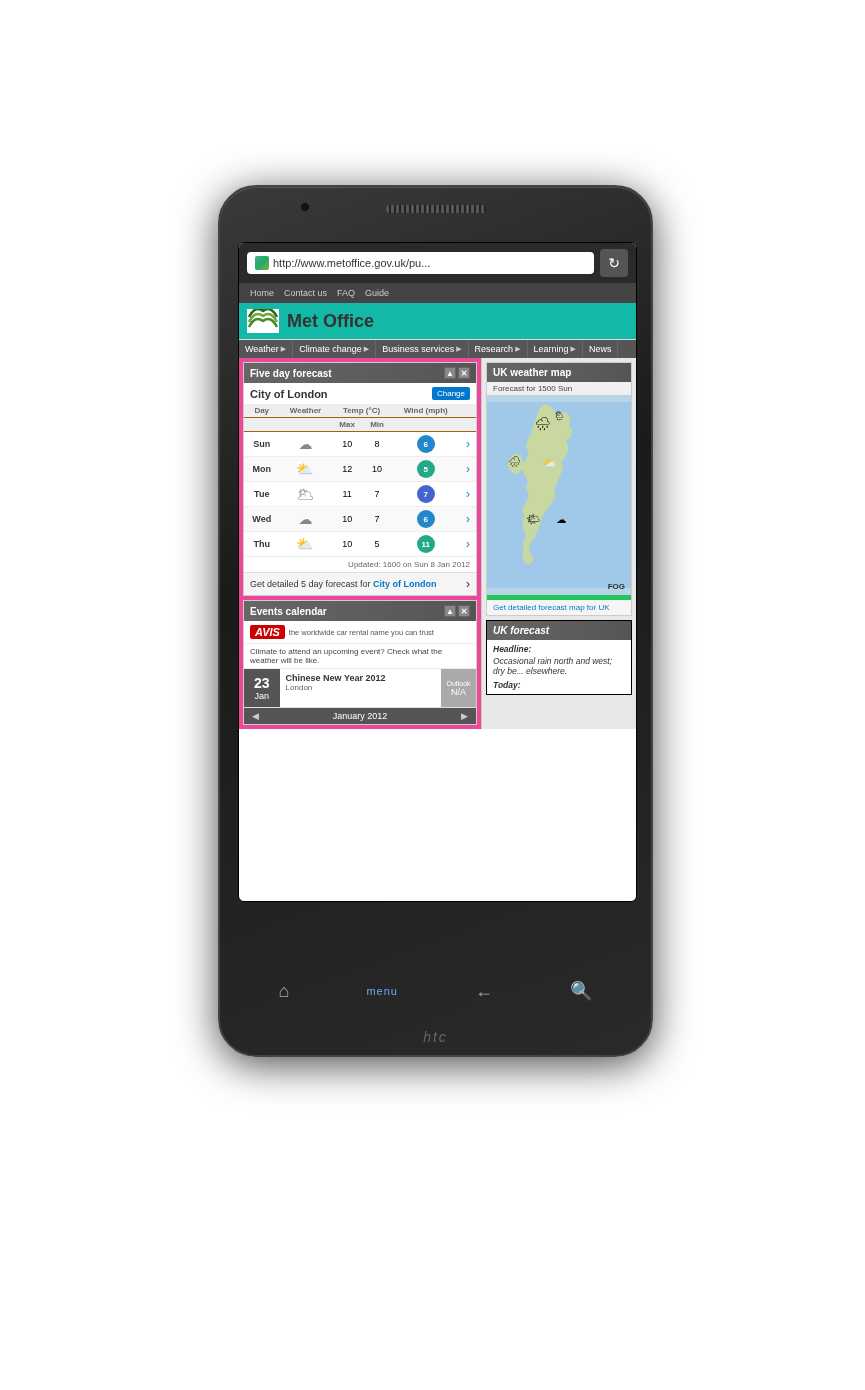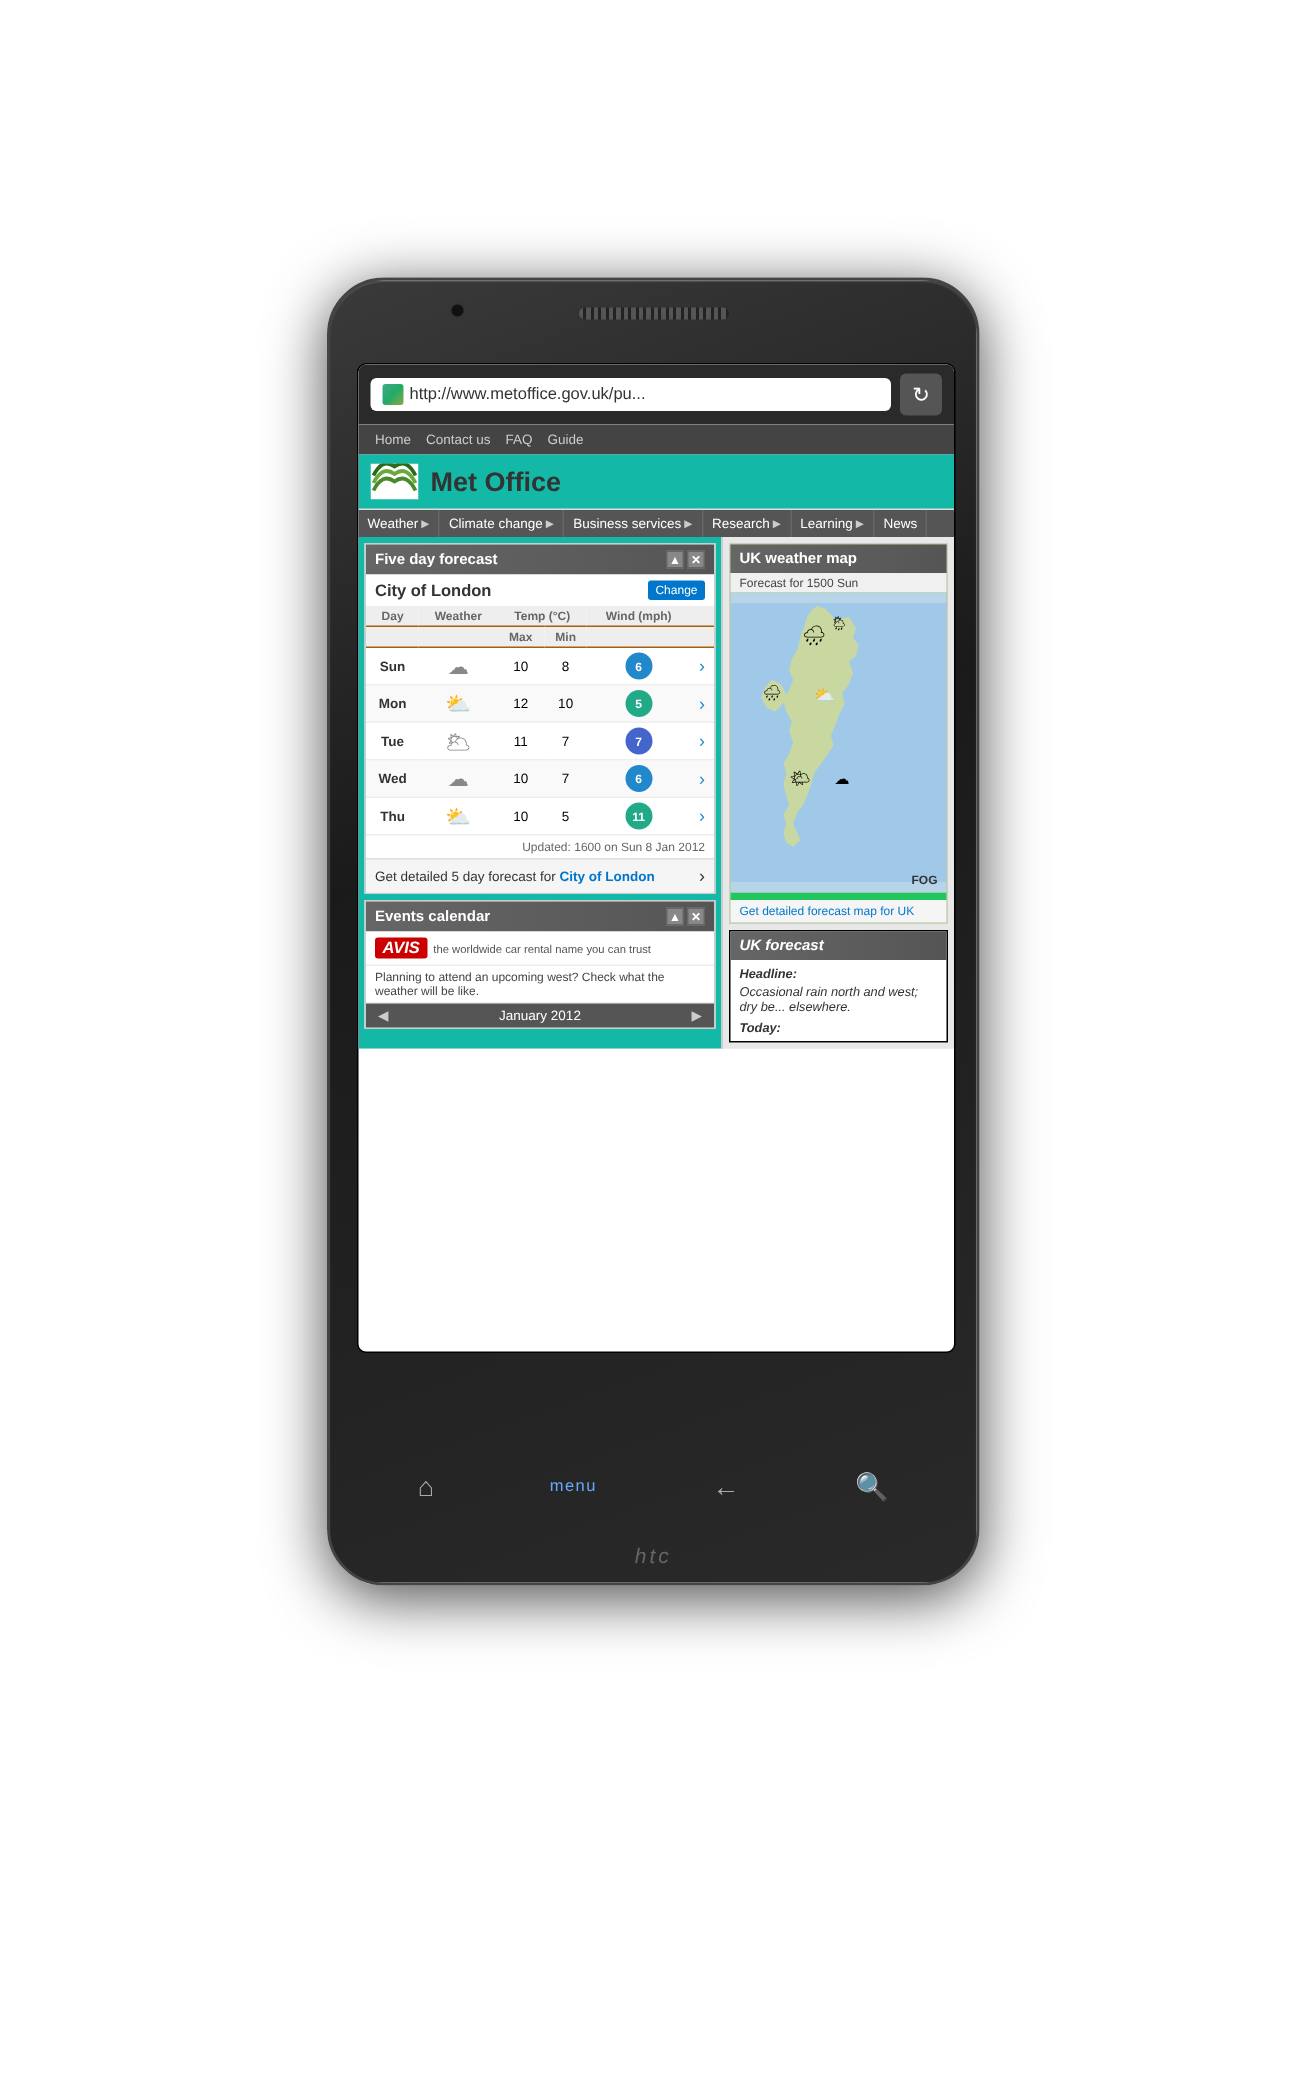--- a/index.html
+++ b/index.html
@@ -208,21 +208,21 @@
     .nav-arrow { font-size: 7px; color: #ccc; }
 
     
     .content-grid {
       display: flex;
       background: #e8e8e8;
     }
     .left-col {
       flex: 1;
       padding: 0;
-      background: #14b8a6;
+      background: #ec4899;
     }
     .right-col {
       width: 155px;
       background: #e8e8e8;
       border-left: 1px solid #ccc;
     }
 
     
     .widget {
       background: #fff;
@@ -660,21 +660,35 @@
                 <span>Events calendar</span>
                 <div class="widget-controls">
                   <div class="wctrl">▲</div>
                   <div class="wctrl">✕</div>
                 </div>
               </div>
               <div class="avis-ad">
                 <span class="avis-logo">AVIS</span>
                 <span class="avis-tagline">the worldwide car rental name you can trust</span>
               </div>
-              <div class="events-desc">Planning to attend an upcoming west? Check what the weather will be like.</div>
+              <div class="events-desc">Climate to attend an upcoming event? Check what the weather will be like.</div>
+              <div class="event-row">
+                <div class="event-date">
+                  <span>23</span>
+                  <span class="month">Jan</span>
+                </div>
+                <div class="event-info">
+                  <div class="event-title">Chinese New Year 2012</div>
+                  <div class="event-city">London</div>
+                </div>
+                <div class="event-outlook">
+                  <span class="outlook-label">Outlook</span>
+                  <span class="na">N/A</span>
+                </div>
+              </div>
               <div class="calendar-nav">
                 <span class="cal-arrow">◀</span>
                 <span>January 2012</span>
                 <span class="cal-arrow">▶</span>
               </div>
             </div>
 
           </div>
 
           <div class="right-col">

